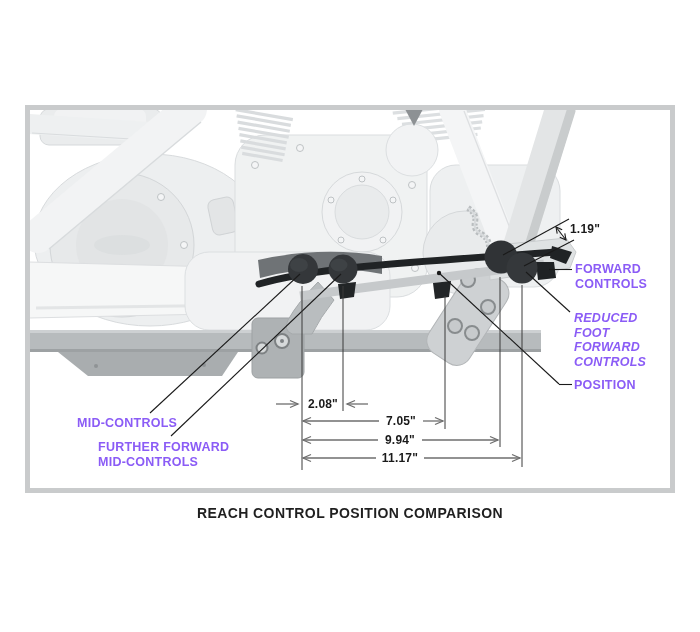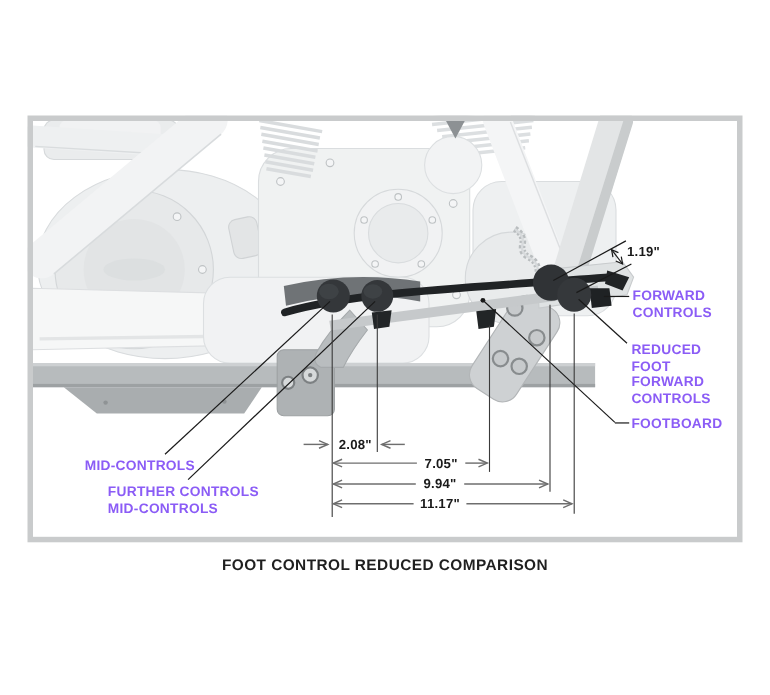--- a/index.html
+++ b/index.html
@@ -209,36 +209,36 @@
   </g>
 </svg>
 
 <div class="dim" style="left:570px;top:222px;">1.19"</div>
 
 <div class="lbl" style="left:575px;top:262px;">
   <div>FORWARD</div>
   <div>CONTROLS</div>
 </div>
 
-<div class="lbl" style="left:574px;top:311px;">
+<div class="lbl" style="left:574px;top:311px;font-style:italic;">
   <div>REDUCED</div>
   <div>FOOT</div>
   <div>FORWARD</div>
   <div>CONTROLS</div>
 </div>
 
-<div class="lbl" style="left:574px;top:378px;">FOOTBOARD</div>
+<div class="lbl" style="left:574px;top:378px;">POSITION</div>
 
 <div class="lbl" style="left:77px;top:416px;">MID-CONTROLS</div>
 
 <div class="lbl" style="left:98px;top:440px;">
-  <div>FURTHER CONTROLS</div>
+  <div>FURTHER FORWARD</div>
   <div>MID-CONTROLS</div>
 </div>
 
 <div class="dim" style="left:301px;top:397px;width:44px;">2.08"</div>
 <div class="dim" style="left:378px;top:414px;width:46px;">7.05"</div>
 <div class="dim" style="left:377px;top:433px;width:46px;">9.94"</div>
 <div class="dim" style="left:376px;top:451px;width:48px;">11.17"</div>
 
-<div class="caption">FOOT CONTROL REDUCED COMPARISON</div>
+<div class="caption">REACH CONTROL POSITION COMPARISON</div>
 
 </div>
 
 </body></html>

